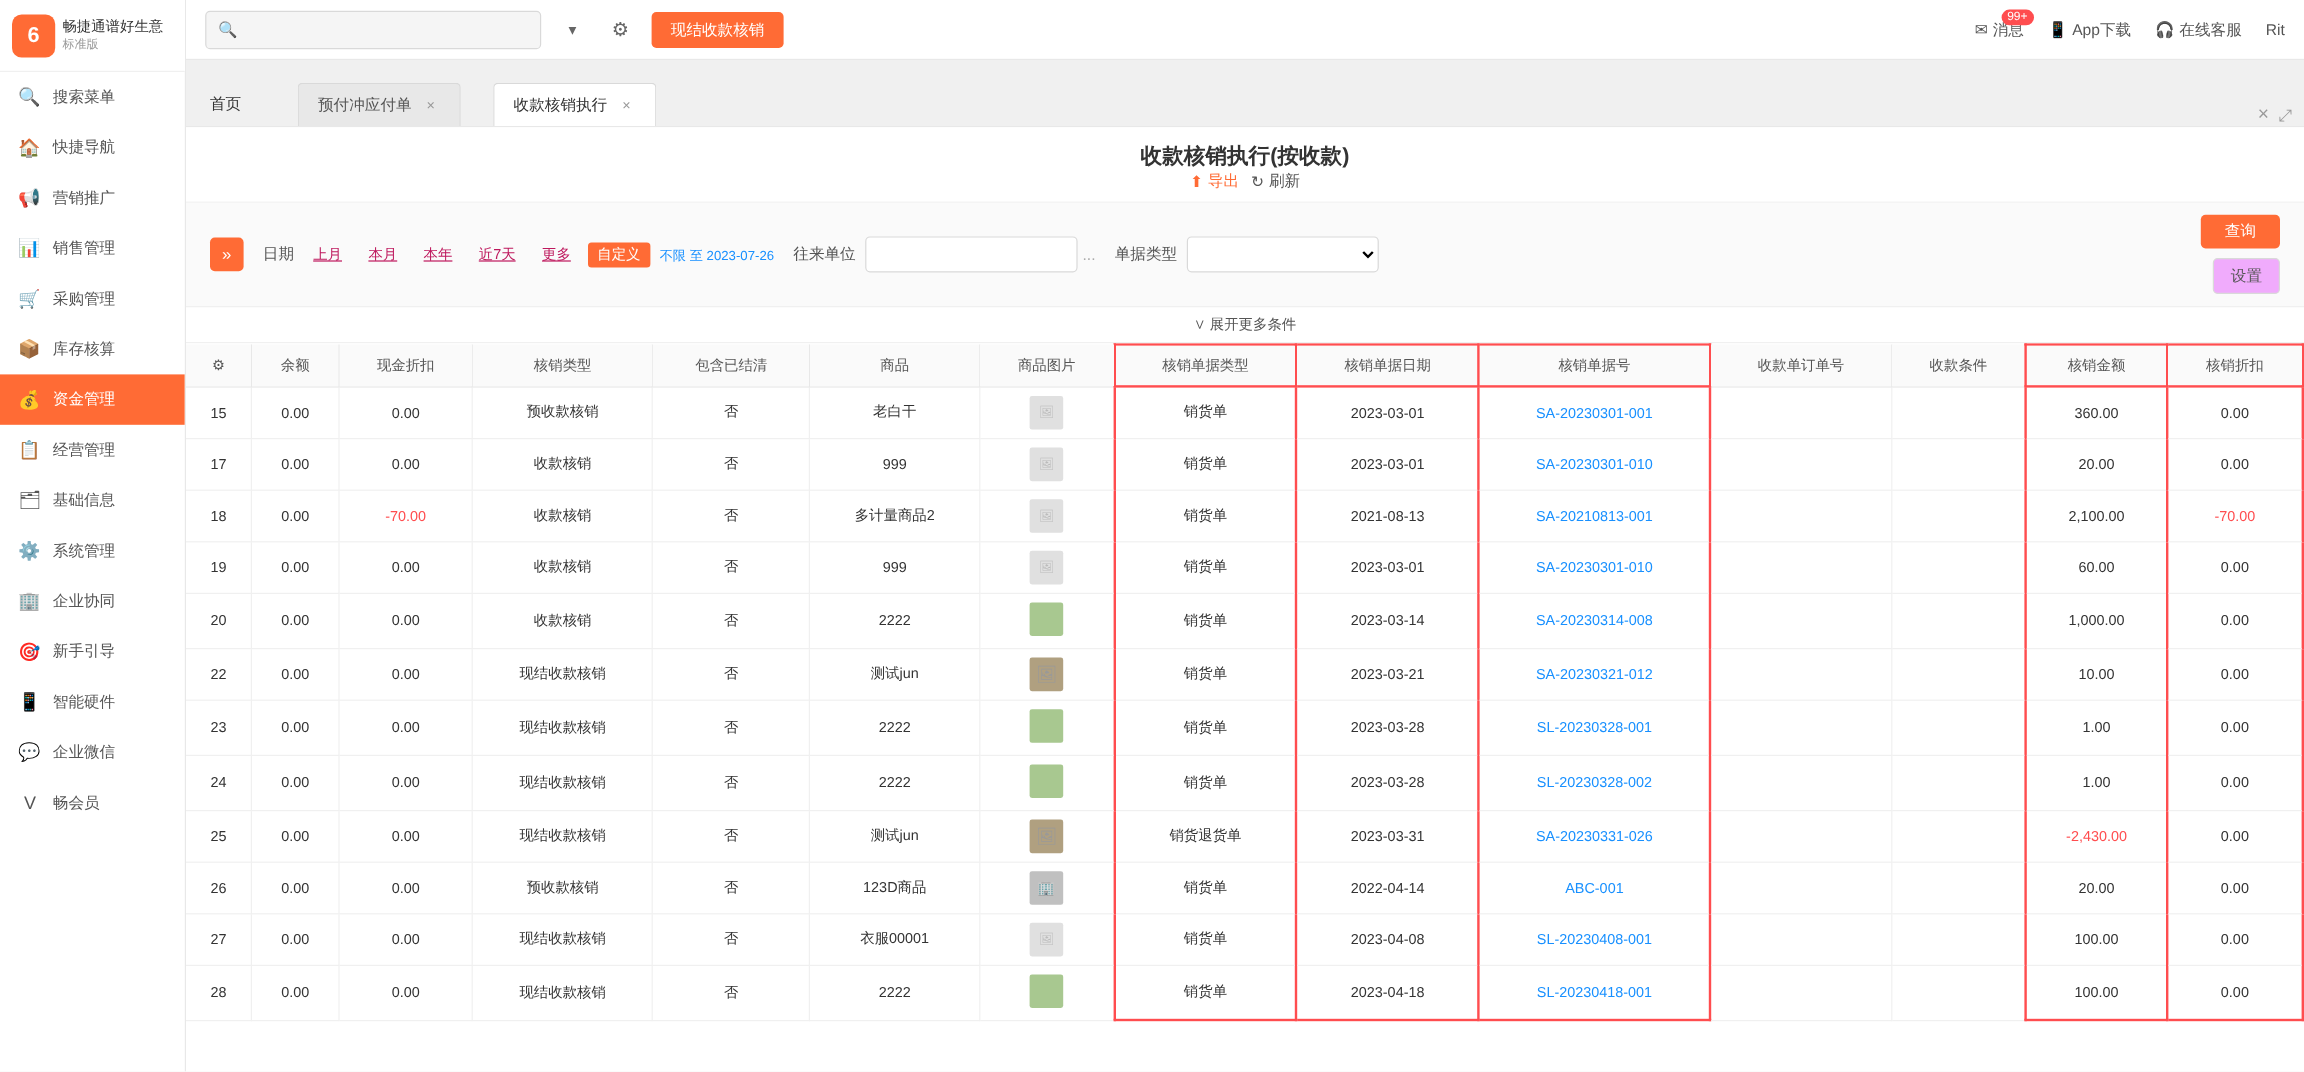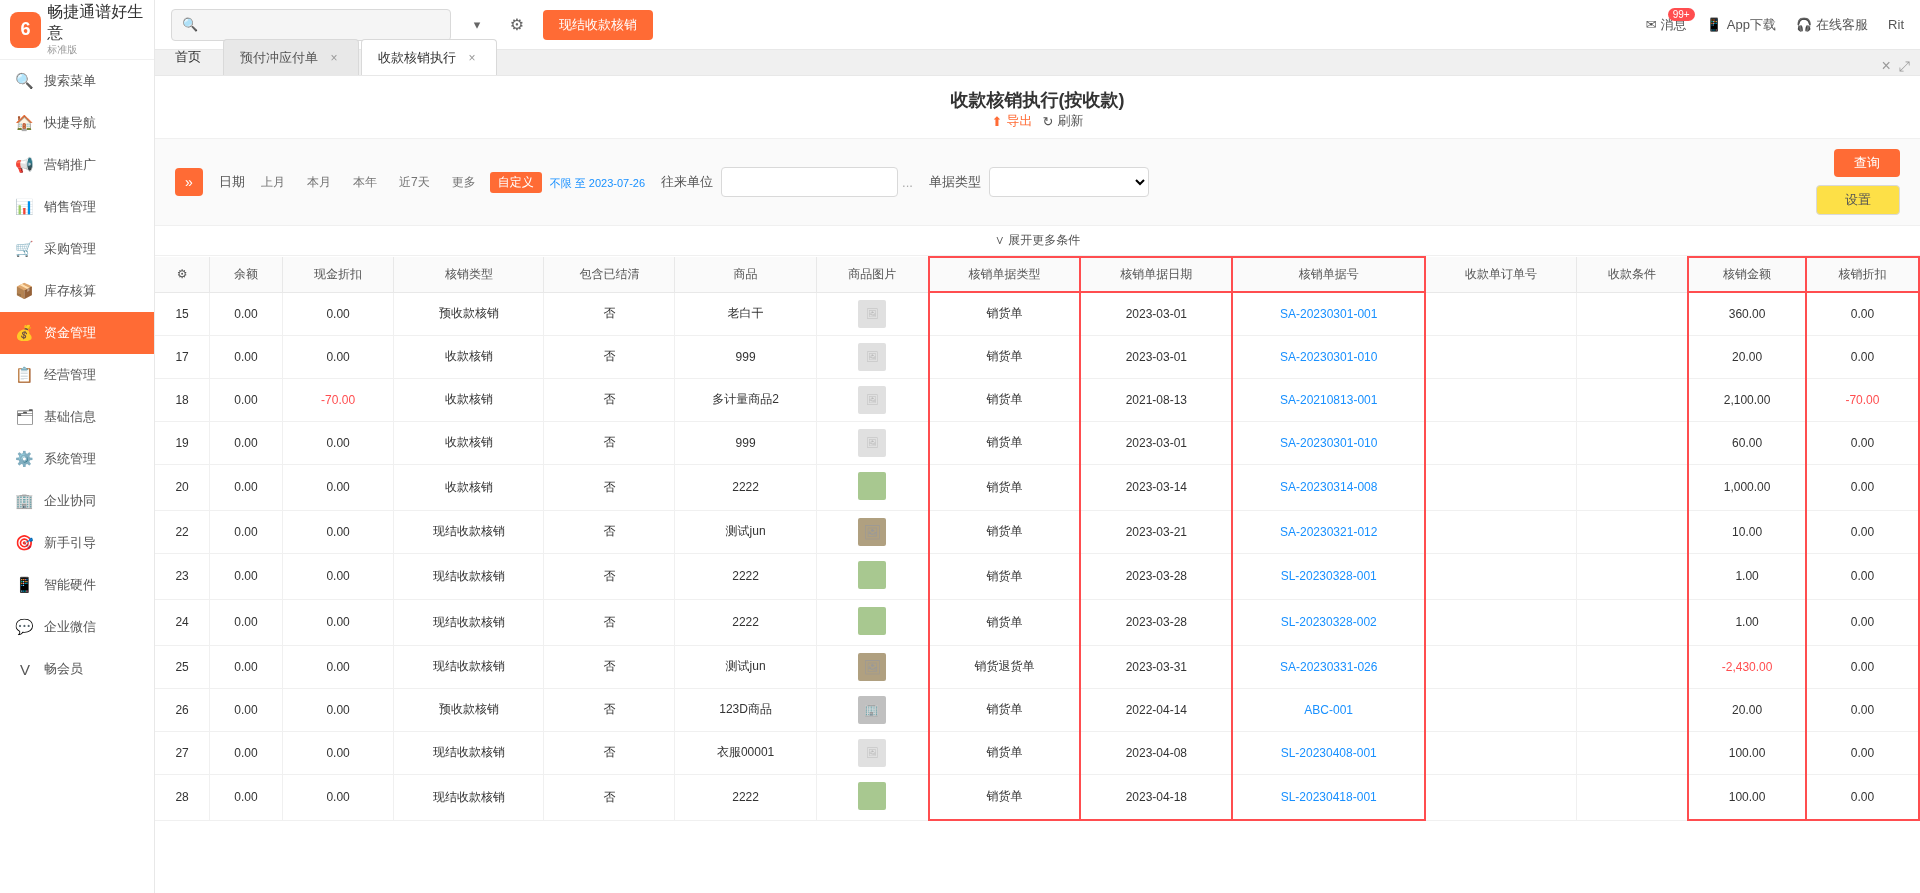--- a/index.html
+++ b/index.html
@@ -2,21 +2,21 @@
 <html><head>
   <meta charset="utf-8">
   <style>
     * { margin: 0; padding: 0; box-sizing: border-box; }
     body { font-family: 'Microsoft YaHei', Arial, sans-serif; font-size: 13px; background: #f5f5f5; width: 1920px; height: 893px; overflow: hidden; display: flex; }
 
     
     .sidebar { width: 155px; background: #fff; height: 893px; border-right: 1px solid #e8e8e8; display: flex; flex-direction: column; flex-shrink: 0; }
     .sidebar-logo { height: 60px; background: #fff; display: flex; align-items: center; padding: 10px; border-bottom: 1px solid #f0f0f0; }
     .logo-icon { width: 36px; height: 36px; background: #ff6b35; border-radius: 8px; display: flex; align-items: center; justify-content: center; color: white; font-size: 18px; font-weight: bold; margin-right: 6px; }
-    .logo-text { font-size: 16px; color: #333; line-height: 1.3; }
+    .logo-text { font-size: 12px; color: #333; line-height: 1.3; }
     .logo-badge { font-size: 10px; color: #999; }
     .sidebar-menu { flex: 1; overflow-y: auto; }
     .sidebar-item { display: flex; align-items: center; padding: 12px 16px; cursor: pointer; color: #555; transition: background 0.2s; }
     .sidebar-item.active { background: #ff6b35; color: #fff; border-radius: 0; }
     .sidebar-item .s-icon { width: 18px; height: 18px; margin-right: 10px; display: flex; align-items: center; justify-content: center; font-size: 15px; }
     .sidebar-item .s-label { font-size: 13px; }
 
     
     .main { flex: 1; display: flex; flex-direction: column; min-width: 0; }
 
@@ -28,50 +28,50 @@
     .topbar-gear { width: 28px; height: 28px; display: flex; align-items: center; justify-content: center; color: #666; cursor: pointer; font-size: 16px; }
     .btn-industry { background: #ff6b35; color: white; border: none; border-radius: 4px; padding: 6px 16px; font-size: 13px; cursor: pointer; }
     .topbar-right { margin-left: auto; display: flex; align-items: center; gap: 20px; }
     .topbar-msg { display: flex; align-items: center; gap: 4px; cursor: pointer; color: #555; font-size: 13px; position: relative; }
     .badge { background: #ff4d4f; color: white; border-radius: 10px; padding: 1px 5px; font-size: 10px; position: absolute; top: -8px; right: -8px; }
     .topbar-app { display: flex; align-items: center; gap: 4px; cursor: pointer; color: #555; font-size: 13px; }
     .topbar-service { display: flex; align-items: center; gap: 4px; cursor: pointer; color: #555; font-size: 13px; }
     .topbar-user { font-size: 13px; color: #555; }
 
     
-    .tabs { height: 26px; background: #f0f0f0; display: flex; align-items: flex-end; padding: 0 0 0 0; border-bottom: 1px solid #e8e8e8; }
+    .tabs { height: 56px; background: #f0f0f0; display: flex; align-items: flex-end; padding: 0 0 0 0; border-bottom: 1px solid #e8e8e8; gap: 25px; }
     .tab { height: 36px; padding: 0 16px; display: flex; align-items: center; gap: 8px; cursor: pointer; background: #e8e8e8; color: #555; font-size: 13px; border-radius: 4px 4px 0 0; margin-right: 2px; border: 1px solid #d9d9d9; border-bottom: none; position: relative; }
     .tab.active { background: #fff; color: #333; font-weight: 500; border-color: #d9d9d9; }
     .tab-home { background: transparent; border: none; color: #333; font-weight: 500; padding: 0 20px; }
     .tab-close { width: 16px; height: 16px; display: flex; align-items: center; justify-content: center; color: #999; border-radius: 50%; font-size: 12px; }
     .tabs-actions { margin-left: auto; display: flex; align-items: center; padding-right: 10px; gap: 8px; }
 
     
     .page-content { flex: 1; background: #fff; overflow: hidden; display: flex; flex-direction: column; }
     .page-header { padding: 12px 20px 8px; display: flex; align-items: center; justify-content: space-between; border-bottom: 1px solid #f0f0f0; flex-direction: column; }
     .page-title { font-size: 18px; font-weight: 600; color: #333; }
     .page-actions { display: flex; gap: 10px; }
     .btn-export { display: flex; align-items: center; gap: 4px; color: #ff6b35; font-size: 13px; cursor: pointer; border: none; background: transparent; }
     .btn-refresh { display: flex; align-items: center; gap: 4px; color: #555; font-size: 13px; cursor: pointer; border: none; background: transparent; }
 
     
     .filter-bar { padding: 10px 20px; background: #fafafa; border-bottom: 1px solid #f0f0f0; display: flex; align-items: center; gap: 16px; flex-wrap: wrap; }
     .filter-toggle { width: 28px; height: 28px; background: #ff6b35; border-radius: 4px; display: flex; align-items: center; justify-content: center; color: white; cursor: pointer; font-size: 14px; }
     .filter-group { display: flex; align-items: center; gap: 8px; }
     .filter-label { color: #555; font-size: 13px; white-space: nowrap; }
     .filter-dates { display: flex; gap: 6px; }
-    .filter-date-btn { padding: 2px 8px; font-size: 12px; cursor: pointer; color: #737373; background: transparent; border: none; }
+    .filter-date-btn { padding: 2px 8px; font-size: 12px; cursor: pointer; color: #be185d; background: transparent; border: none; text-decoration: underline; }
     .filter-date-custom { padding: 2px 8px; font-size: 12px; cursor: pointer; color: #fff; background: #ff6b35; border: none; border-radius: 3px; }
     .filter-date-sub { font-size: 11px; color: #1890ff; margin-top: 2px; }
     .filter-input-group { display: flex; align-items: center; gap: 4px; }
     .filter-input { height: 30px; border: 1px solid #d9d9d9; border-radius: 4px; padding: 0 10px; font-size: 12px; min-width: 160px; outline: none; }
     .filter-dots { color: #aaa; }
     .filter-select { height: 30px; border: 1px solid #d9d9d9; border-radius: 4px; padding: 0 10px; font-size: 12px; min-width: 160px; outline: none; background: white; }
     .btn-query { background: #ff6b35; color: white; border: none; border-radius: 4px; padding: 5px 20px; font-size: 13px; cursor: pointer; }
-    .btn-setting { color: #555; border: 1px solid #d9d9d9; border-radius: 4px; padding: 5px 28px; font-size: 13px; cursor: pointer; background: #fde047; display: block; margin-top: 4px; }
+    .btn-setting { color: #555; border: 1px solid #d9d9d9; border-radius: 4px; padding: 5px 14px; font-size: 13px; cursor: pointer; background: #f0abfc; display: block; margin-top: 4px; }
 
     
     .expand-more { text-align: center; padding: 6px; cursor: pointer; color: #555; font-size: 12px; border-bottom: 1px solid #f0f0f0; }
 
     
     .table-container { flex: 1; overflow: auto; padding: 0; }
     table { width: 100%; border-collapse: collapse; }
     thead th { background: #fafafa; border-bottom: 1px solid #e8e8e8; border-right: 1px solid #e8e8e8; padding: 8px 10px; font-size: 12px; color: #555; font-weight: 500; text-align: center; white-space: nowrap; position: sticky; top: 0; z-index: 2; }
     tbody td { border-bottom: 1px solid #f0f0f0; border-right: 1px solid #f0f0f0; padding: 7px 10px; font-size: 12px; color: #333; text-align: center; white-space: nowrap; }
     tbody tr.highlighted { background: #fff7f0; }

